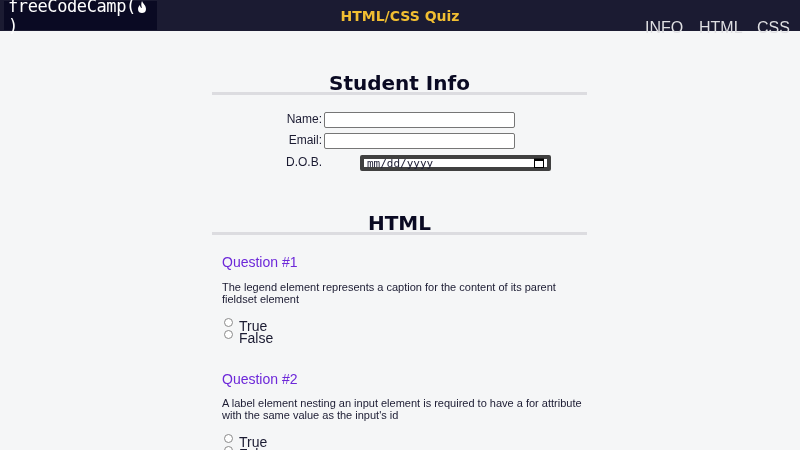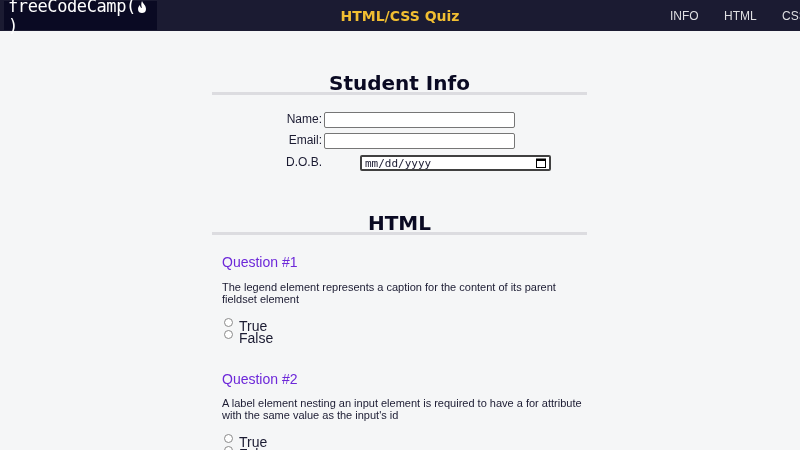--- a/index.html
+++ b/index.html
@@ -25,38 +25,38 @@
       color: #ffffff; font-size: 17px; letter-spacing: -0.4px;
     }
     .flame { display: inline-block; vertical-align: middle; }
     .app-title {
       position: absolute; left: 0; width: 800px; top: 8px;
       text-align: center; color: #f1be32; font-weight: bold; font-size: 14px;
       font-family: "DejaVu Sans", sans-serif;
     }
     nav { position: absolute; right: 0; top: 0; height: 31px; display: flex; align-items: center; }
     nav a {
-      color: #dfdfe2; text-decoration: none; font-size: 12px; font-family: "Liberation Sans", sans-serif;
-      position: absolute; top: 9px; white-space: nowrap; margin-left: 25px;
+      color: #dfdfe2; text-decoration: none; font-size: 16px; font-family: "Liberation Sans", sans-serif;
+      position: absolute; top: 19px; white-space: nowrap;
     }
     .section-title {
       text-align: center; font-family: "DejaVu Sans", sans-serif; font-weight: bold;
       font-size: 20px; color: #0a0a23;
       border-bottom: 3px solid #dcdce0; padding-bottom: 0px; height: 21px; line-height: 18px;
     }
     .info-row {
       position: absolute; display: flex; align-items: flex-start; font-size: 12px; color: #1b1b32;
     }
     .info-row label { width: 60px; text-align: right; padding-right: 2px; }
     .info-row input {
       width: 191px; height: 16px; border: 1px solid #767676; border-radius: 2px; background: #fff;
       font-size: 12px;
     }
     .date-input {
-      width: 191px; height: 16px; border: 2px solid #404040; border-radius: 2px; background: #fff;
+      width: 191px; height: 16px; border: 4px solid #404040; border-radius: 2px; background: #fff;
       font-family: "DejaVu Sans Mono", monospace; font-size: 11px; padding-left: 3px;
       display: flex; align-items: center; justify-content: space-between; padding-right: 3px;
     }
     .question-head { position: absolute; font-size: 14px; color: #6d28d9; }
     .question-text { position: absolute; font-size: 11px; line-height: 12px; width: 360px; color: #1b1b32; }
     .opt { position: absolute; font-size: 14px; display: flex; color: #1b1b32; }
     .radio {
       width: 9px; height: 9px; border: 1px solid #8a8a8a; border-radius: 50%; background: #fff;
       margin-right: 6px; display: inline-block;
     }

